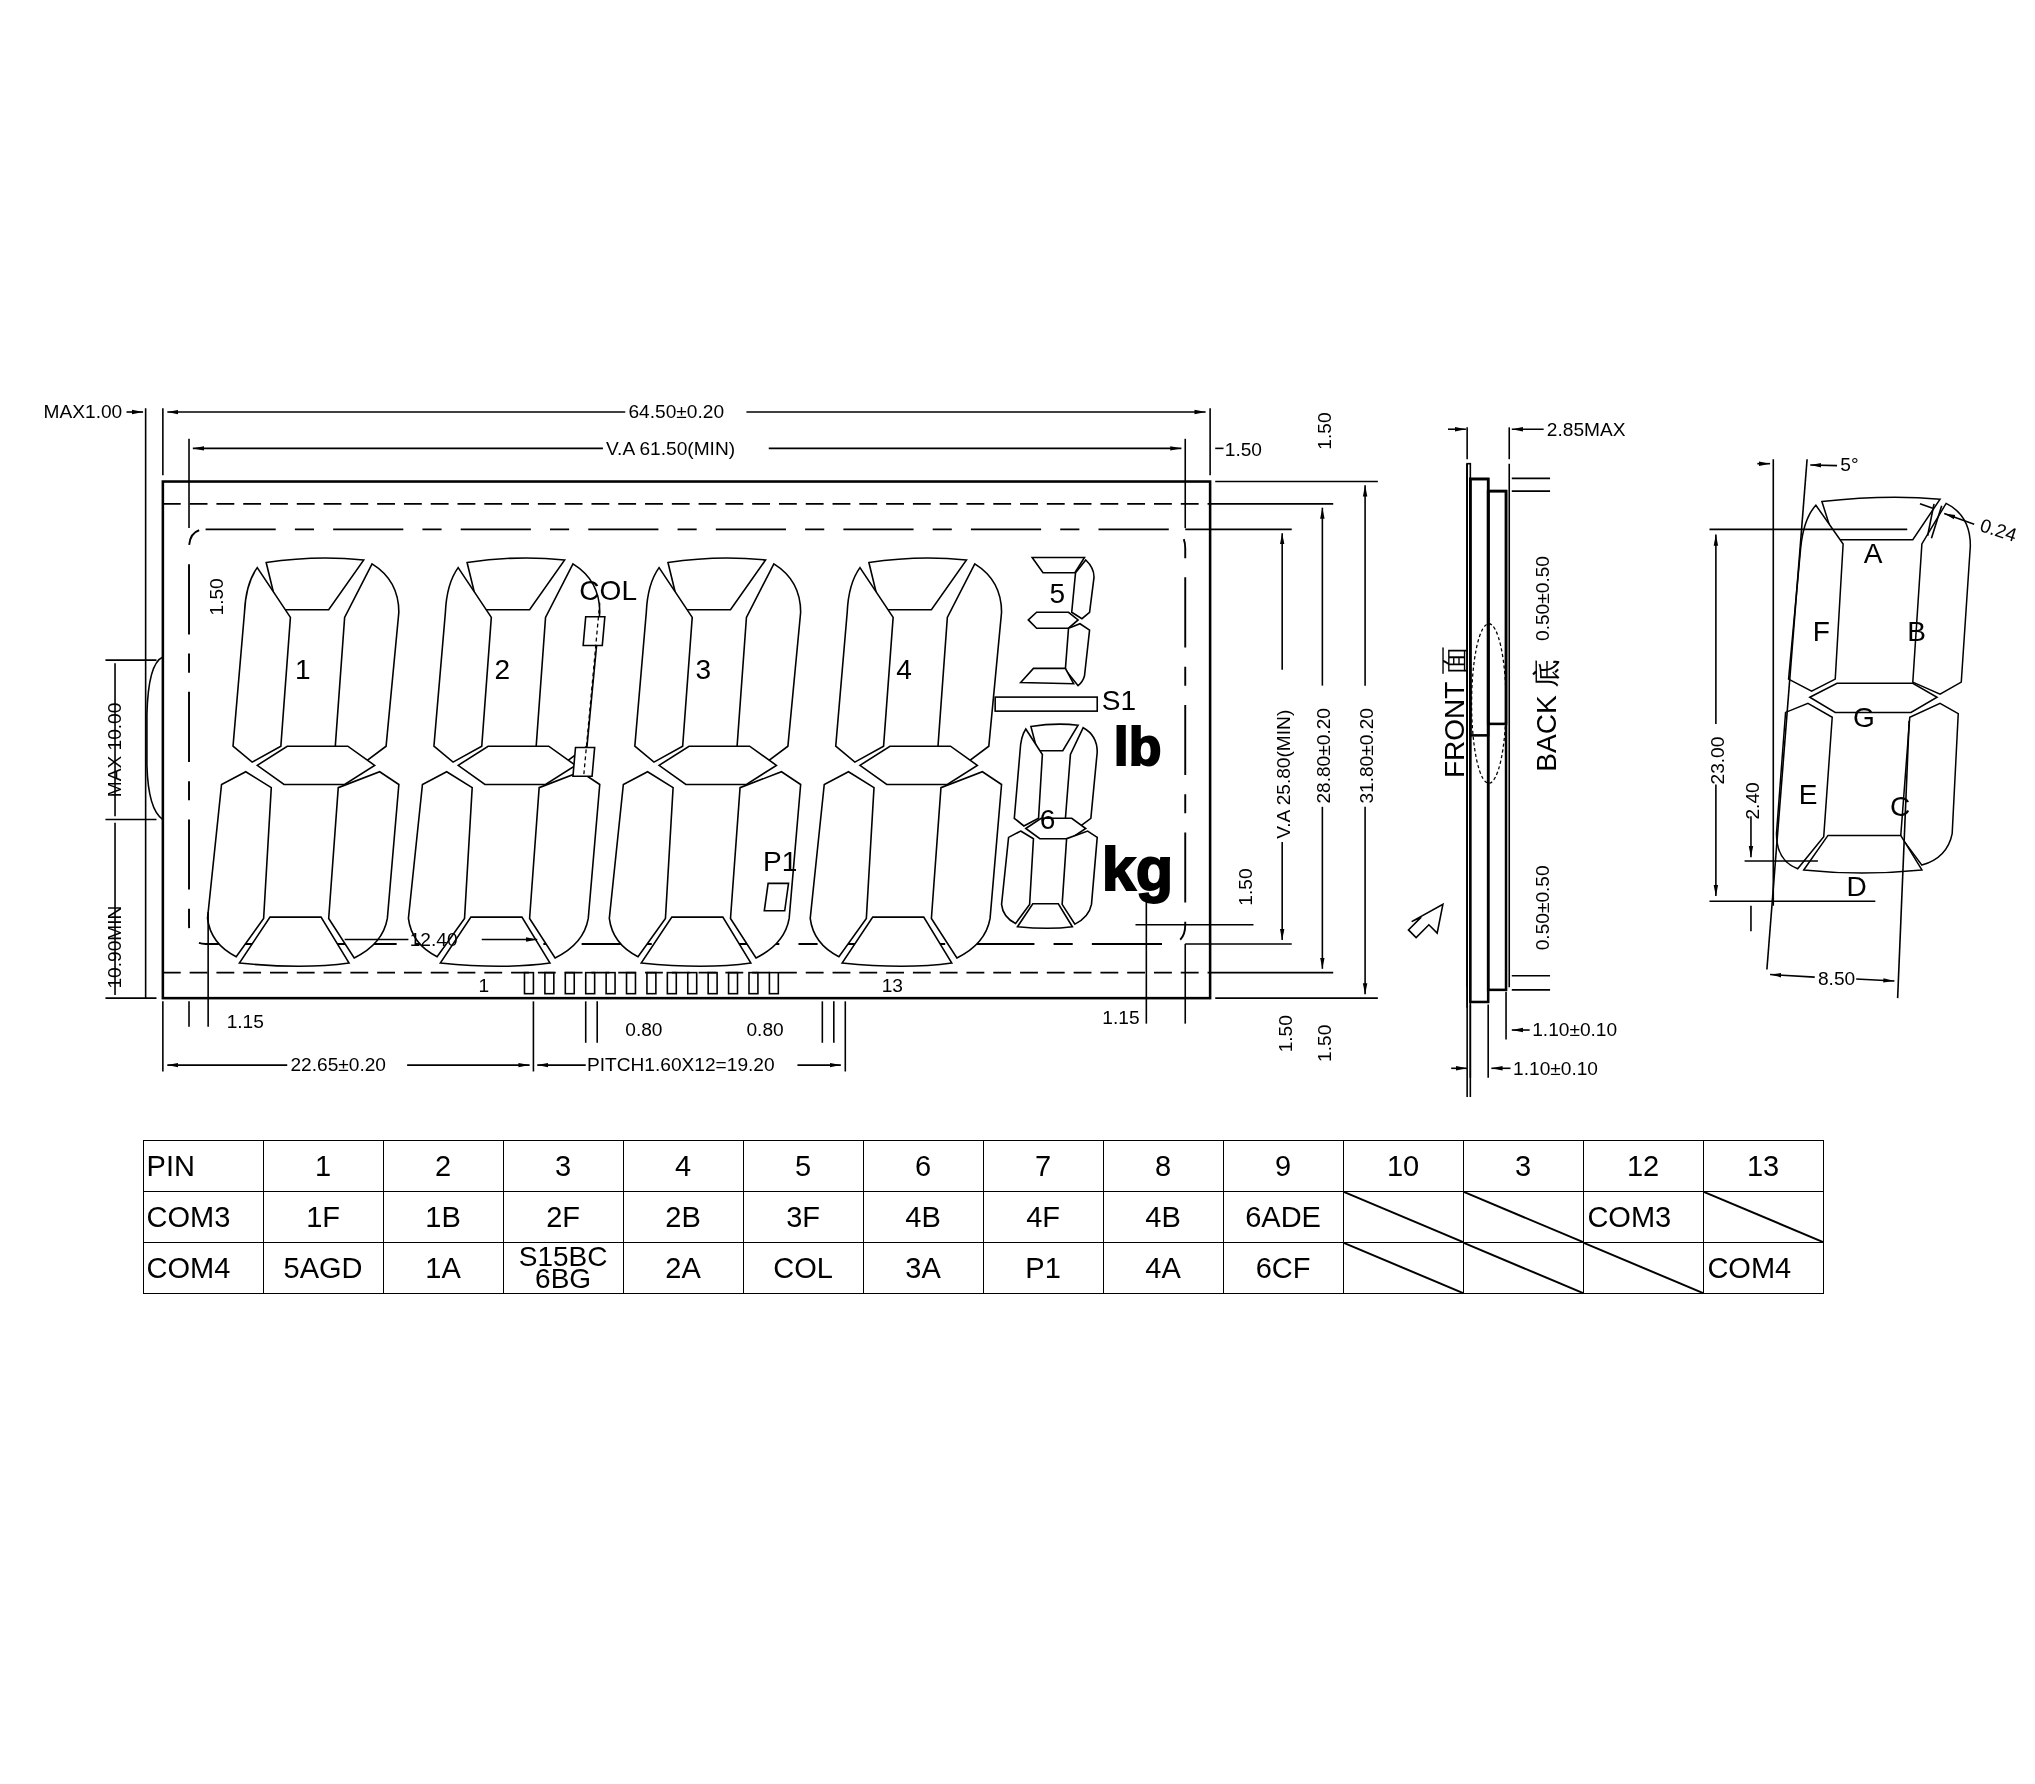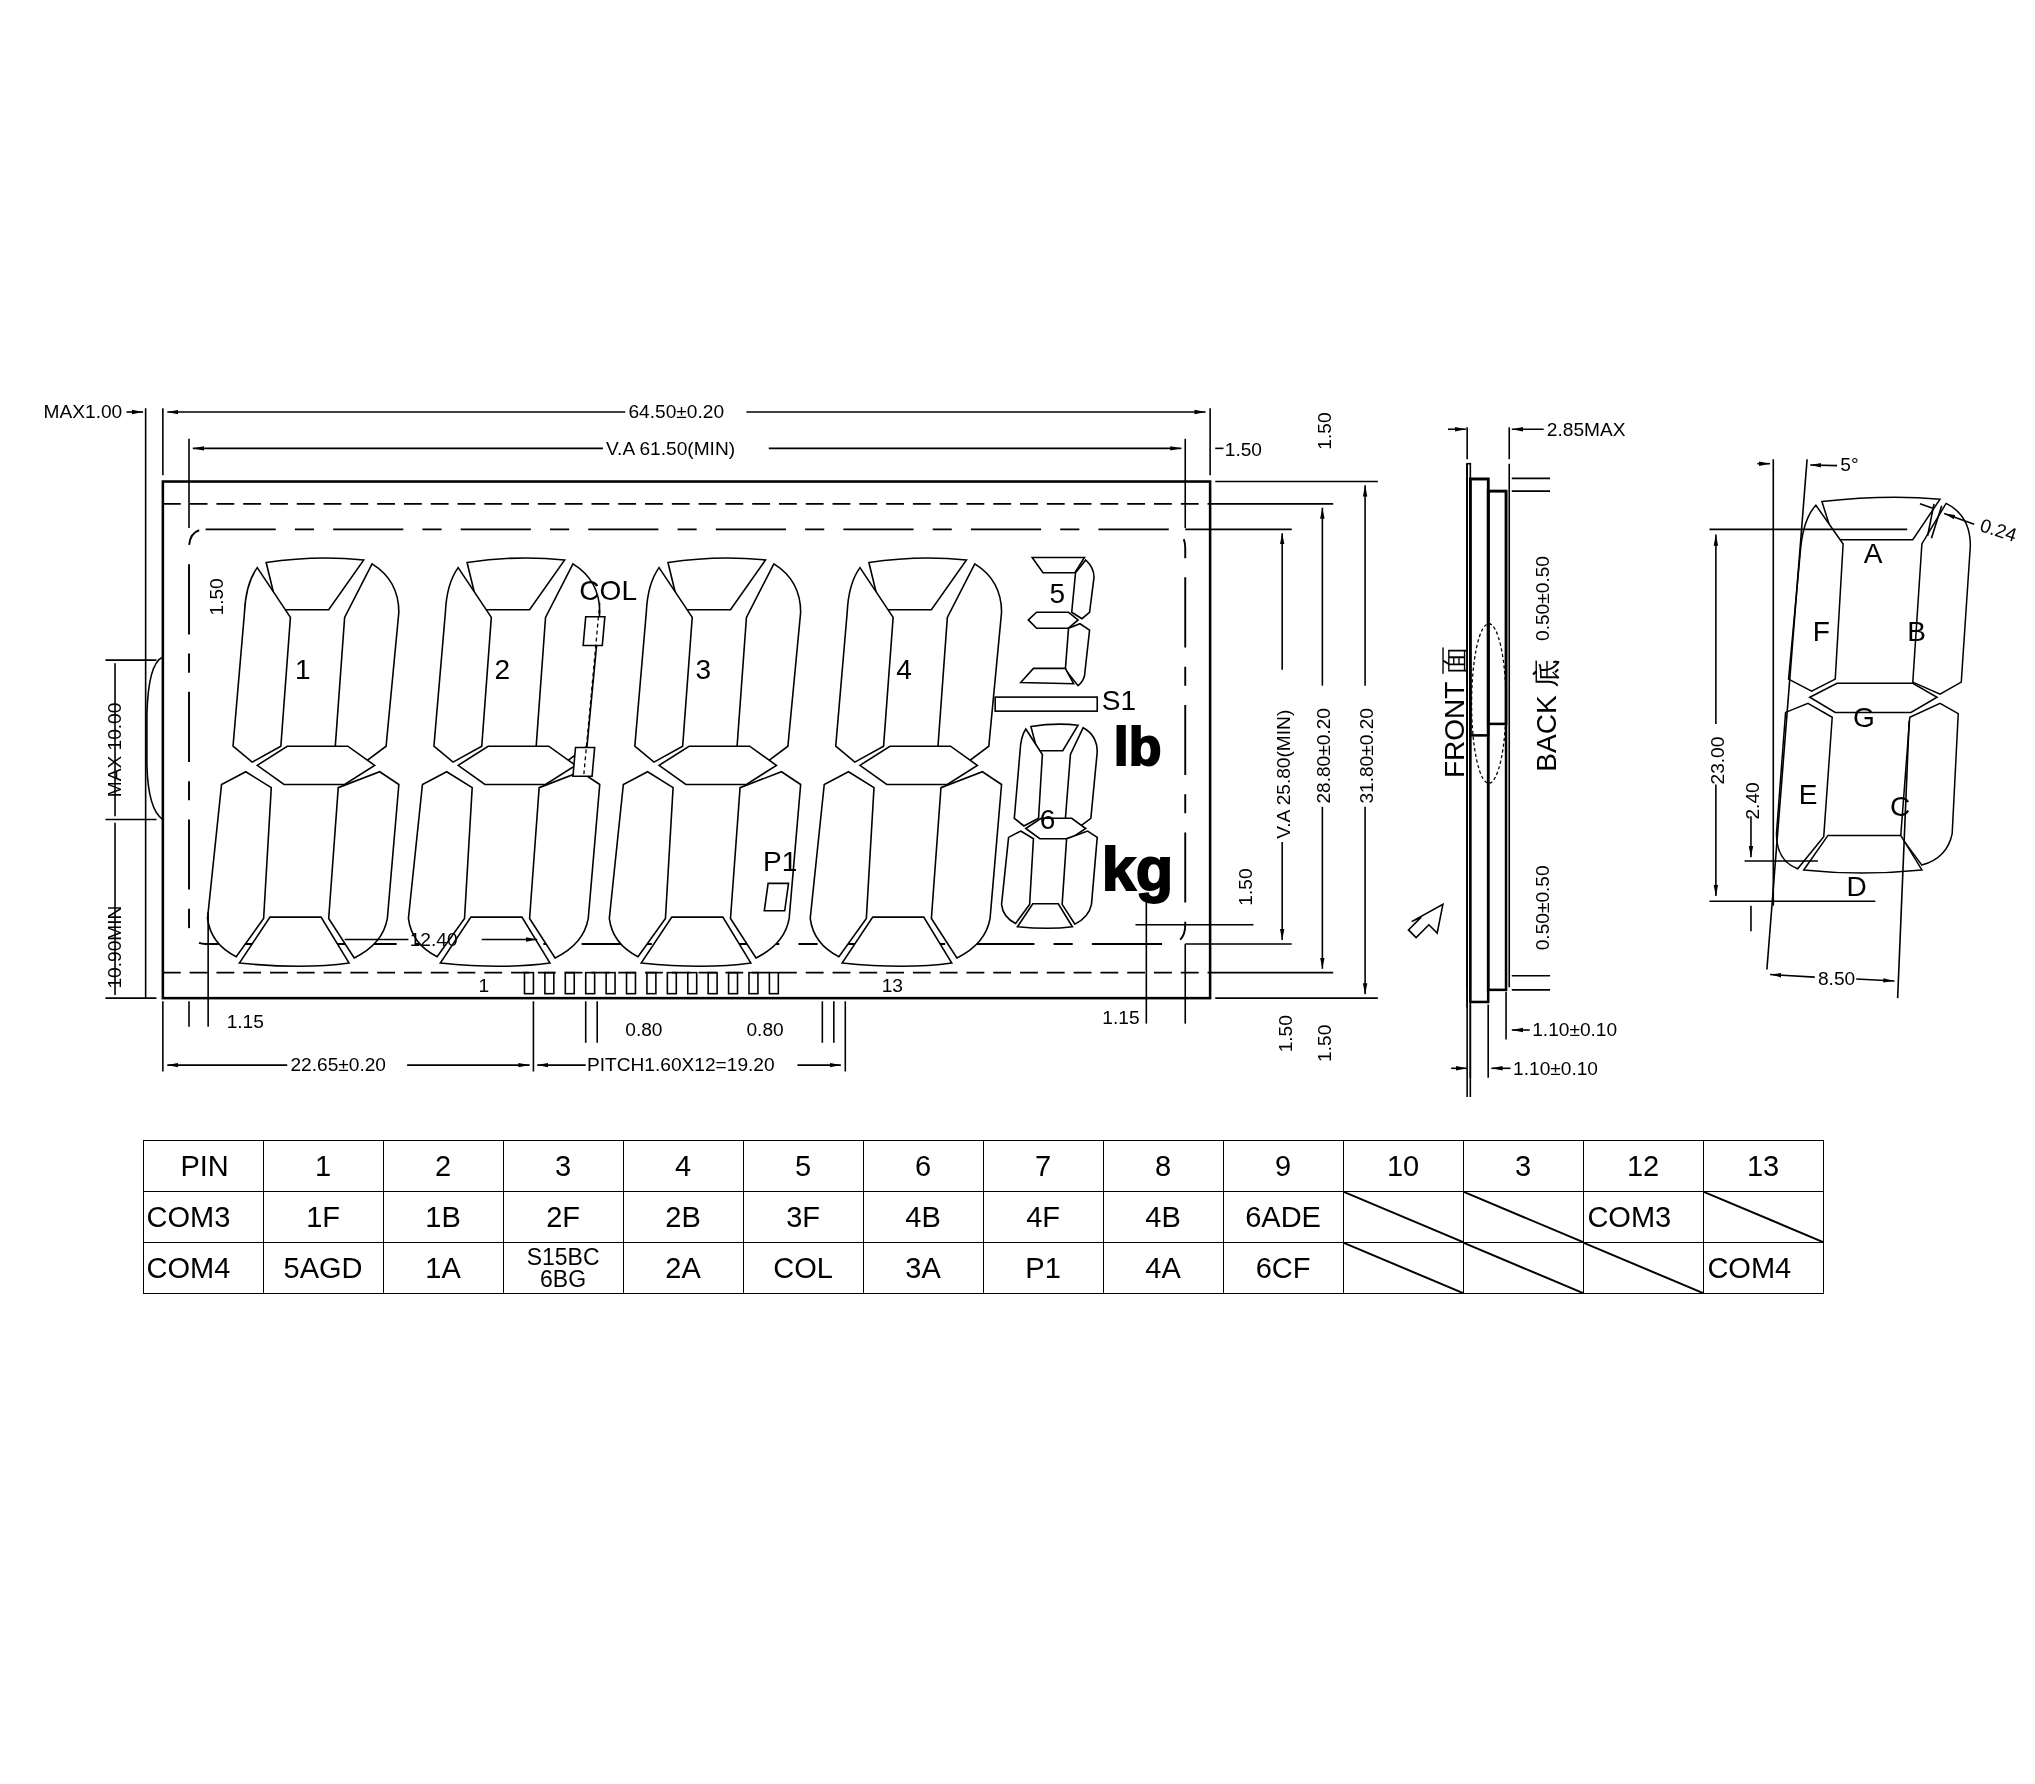--- a/index.html
+++ b/index.html
@@ -11,21 +11,21 @@
   .dash{stroke:#000;stroke-width:3;fill:none;stroke-dasharray:28 14;}
   .dashlong{stroke:#000;stroke-width:3;fill:none;stroke-dasharray:110 30 30 30;}
   .seg{stroke:#000;stroke-width:2.5;fill:#fff;}
   .dim{font-size:30px;}
   .lbl{font-size:44px;}
   #pin-table{position:absolute;left:143px;top:1140px;border-collapse:collapse;table-layout:fixed;}
   #pin-table td{border:1.9px solid #000;height:50px;font-size:29px;text-align:center;padding:0;position:relative;font-family:"Liberation Sans",sans-serif;font-stretch:condensed;}
   #pin-table td.rowhead{text-align:left;padding-left:2.6px;width:116px;}
   #pin-table td.col{width:119px;}
   #pin-table td.left{text-align:left;padding-left:3.8px;}
-  #pin-table td.small{font-size:23px;line-height:22px;}
+  #pin-table td.small{font-size:28px;line-height:22px;}
   .diag{position:absolute;left:0;top:0;width:100%;height:100%;}
 </style>
 </head>
 <body>
 
 <svg id="drawing" viewBox="0 0 3190 1720" xmlns="http://www.w3.org/2000/svg">
   <defs>
     <marker id="arr" viewBox="0 0 10 10" refX="10" refY="5" markerWidth="7" markerHeight="7" orient="auto-start-reverse">
       <path d="M0,3 L10,5 L0,7 z" fill="#000"></path>
     </marker>
@@ -267,21 +267,21 @@
     <line x1="3044" y1="793" x2="3028" y2="844" class="thin"></line>
     <line x1="3010" y1="790" x2="3030" y2="797" class="thin"></line>
     <line x1="3095" y1="822" x2="3048" y2="805" class="thin" marker-end="url(#arr)"></line>
     <text class="dim" transform="translate(3102,832) rotate(18)">0.24</text>
   </g>
 </svg>
 
 <table id="pin-table">
   <tbody>
       <tr>
-    <td class="rowhead" style="text-align:center">PIN</td>
+    <td class="rowhead" style="">PIN</td>
     <td class="col">1</td>
     <td class="col">2</td>
     <td class="col">3</td>
     <td class="col">4</td>
     <td class="col">5</td>
     <td class="col">6</td>
     <td class="col">7</td>
     <td class="col">8</td>
     <td class="col">9</td>
     <td class="col">10</td>

